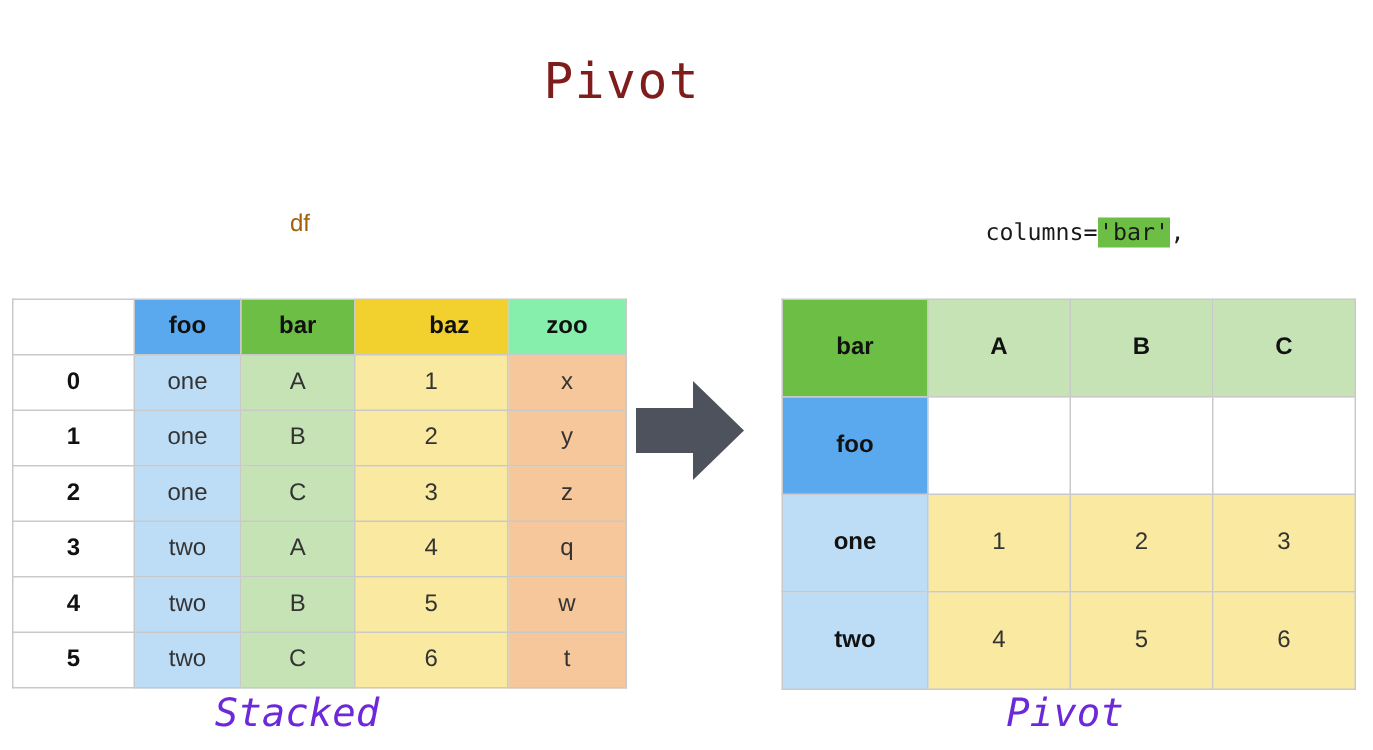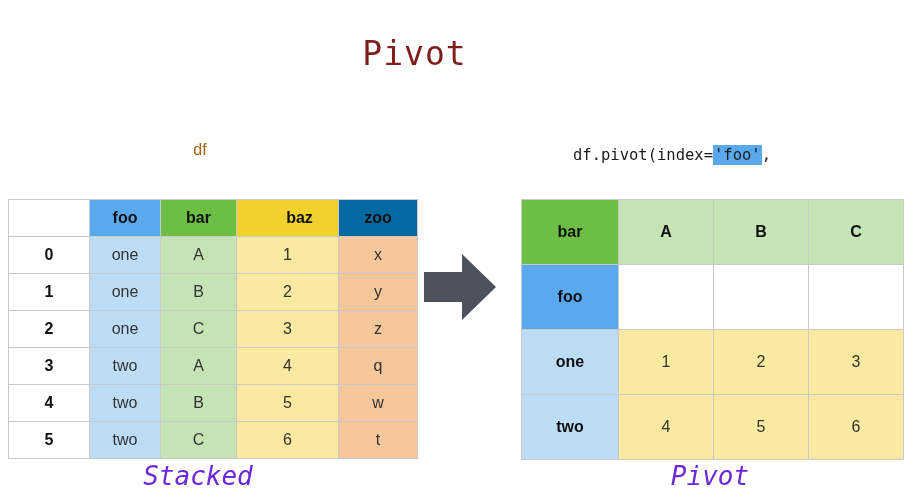--- a/index.html
+++ b/index.html
@@ -82,21 +82,21 @@
   .table-left td.idx       { width: 80px; background: #ffffff; font-weight: bold; color: #111; }
   .table-left td.hdr       { font-weight: bold; font-size: 16px; color: #111; }
   .table-left td.col-foo { width: 70px; }
   .table-left td.col-bar { width: 75px; }
   .table-left td.col-baz { width: 77px; padding-left: 24px; }
   .table-left td.col-zoo { width: 78px; }
 
   .hdr-foo { background: #5AA9EE; }
   .hdr-bar { background: #6CBE45; }
   .hdr-baz { background: #F2D02E; }
-  .hdr-zoo { background: #0369a1; }
+  .hdr-zoo { background: #86efac; }
 
   .cell-foo { background: #BDDDF7; color: #333; }
   .cell-bar { background: #C6E3B6; color: #333; }
   .cell-baz { background: #FAE9A0; color: #333; }
   .cell-zoo { background: #F5C79A; color: #333; }
 
   
   .table-right {
     position: absolute;
     left: 521px;
@@ -162,21 +162,20 @@
   .caption-right { left: 521px; top: 461px; width: 378px; }
 </style>
 </head>
 <body>
 
 <div class="page-title">Pivot</div>
 
 <div class="df-label">df</div>
 
 <div class="code-block">
-  <div class="code-line"><span>df.pivot(index=</span><span class="hl hl-blue">'foo'</span><span>,</span></div>
   <div class="code-line"><span>         columns=</span><span class="hl hl-green">'bar'</span><span>,</span></div>
   <div class="code-line"><span>         values=</span><span class="hl hl-yellow">'baz'</span><span>)</span></div>
 </div>
 
 <table class="grid table-left">
   <tbody>
     <tr>
       <td class="idx-blank"></td>
       <td class="hdr hdr-foo col-foo">foo</td>
       <td class="hdr hdr-bar col-bar">bar</td>

